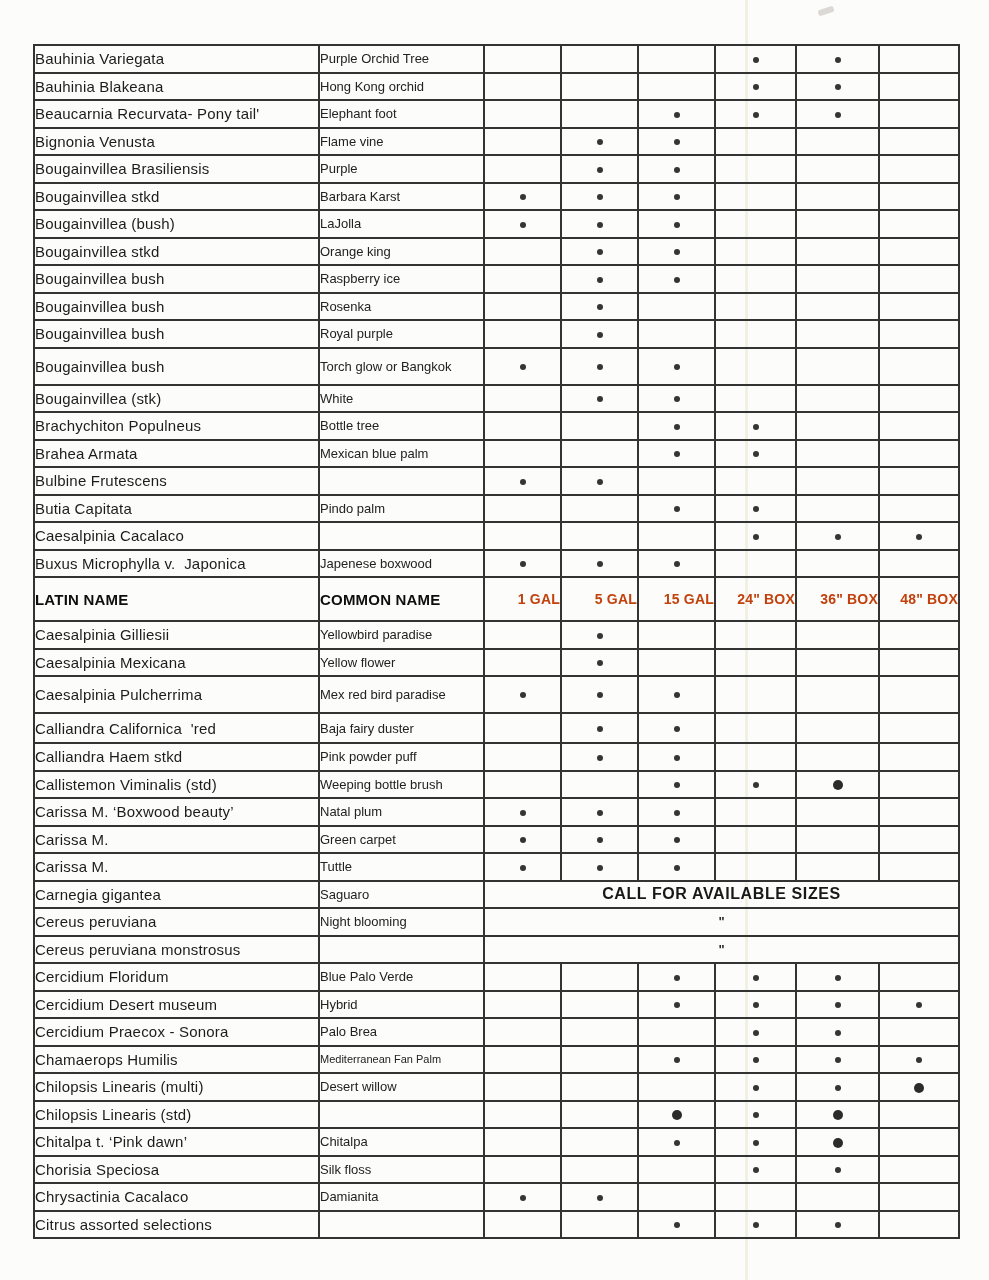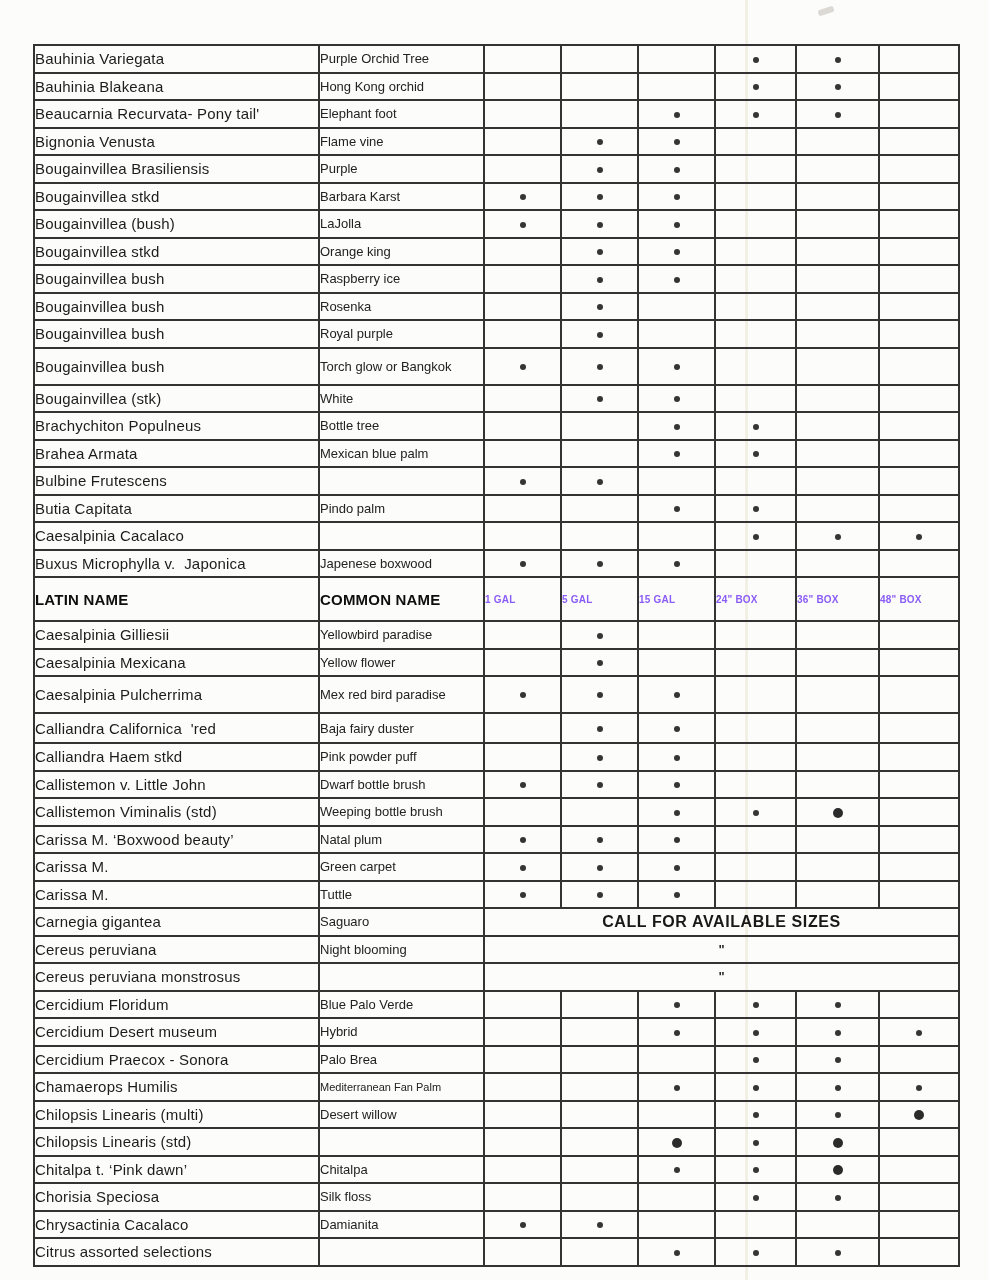--- a/index.html
+++ b/index.html
@@ -41,21 +41,21 @@
   }
   td.common{
     font-size:13px;color:#222;padding:1px 3px 1px 5px;
   }
   td.common.small{font-size:11px;}
   th.name-head{
     font-size:15px;color:#0e0e0e;text-align:left;font-weight:bold;
     padding:1px 4px 1px 6px;letter-spacing:0.2px;
   }
   th.col-head{
-    font-size:10px;color:#8b5cf6;font-weight:600;text-align:left;
+    font-size:14px;color:#c2410c;font-weight:600;text-align:right;
     letter-spacing:0.2px;
   }
   td.size-cell{text-align:center;}
   .dot{
     display:inline-block;width:6px;height:6px;border-radius:50%;
     background:#353535;vertical-align:middle;
   }
   .dot.big{width:10px;height:10px;background:#2b2b2b;}
   td.call-note-cell{
     text-align:center;font-weight:bold;font-size:16px;color:#181818;
@@ -328,30 +328,20 @@
           <td class="latin">Calliandra Haem stkd</td>
           <td class="common">Pink powder puff</td>
           <td class="size-cell"></td>
           <td class="size-cell"><span class="dot"></span></td>
           <td class="size-cell"><span class="dot"></span></td>
           <td class="size-cell"></td>
           <td class="size-cell"></td>
           <td class="size-cell"></td>
         </tr>
         <tr>
-          <td class="latin">Callistemon v. Little John</td>
-          <td class="common">Dwarf bottle brush</td>
-          <td class="size-cell"><span class="dot"></span></td>
-          <td class="size-cell"><span class="dot"></span></td>
-          <td class="size-cell"><span class="dot"></span></td>
-          <td class="size-cell"></td>
-          <td class="size-cell"></td>
-          <td class="size-cell"></td>
-        </tr>
-        <tr>
           <td class="latin">Callistemon Viminalis (std)</td>
           <td class="common">Weeping bottle brush</td>
           <td class="size-cell"></td>
           <td class="size-cell"></td>
           <td class="size-cell"><span class="dot"></span></td>
           <td class="size-cell"><span class="dot"></span></td>
           <td class="size-cell"><span class="dot big"></span></td>
           <td class="size-cell"></td>
         </tr>
         <tr>

